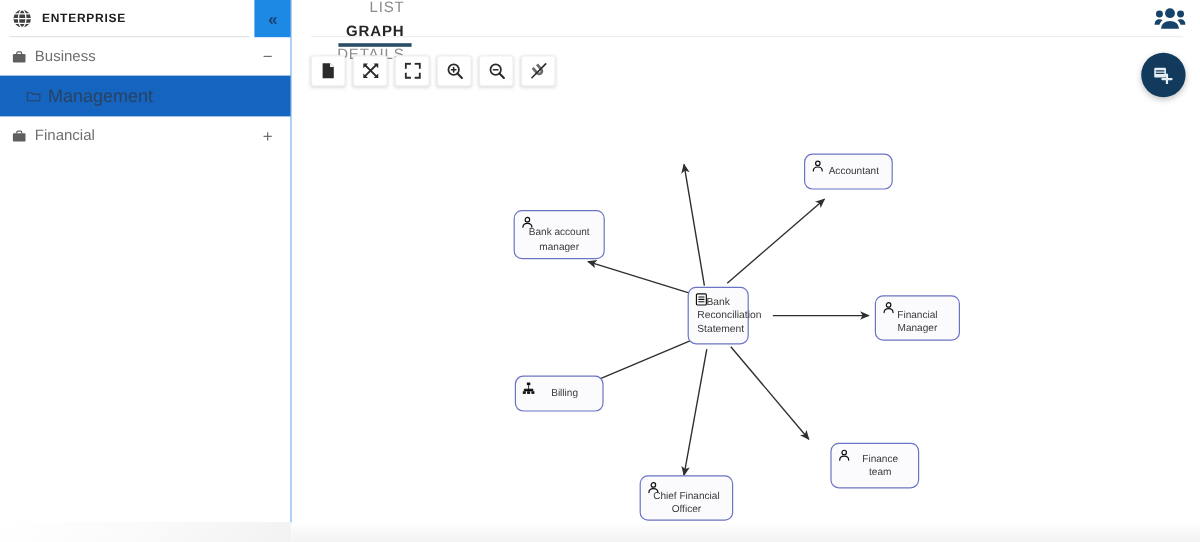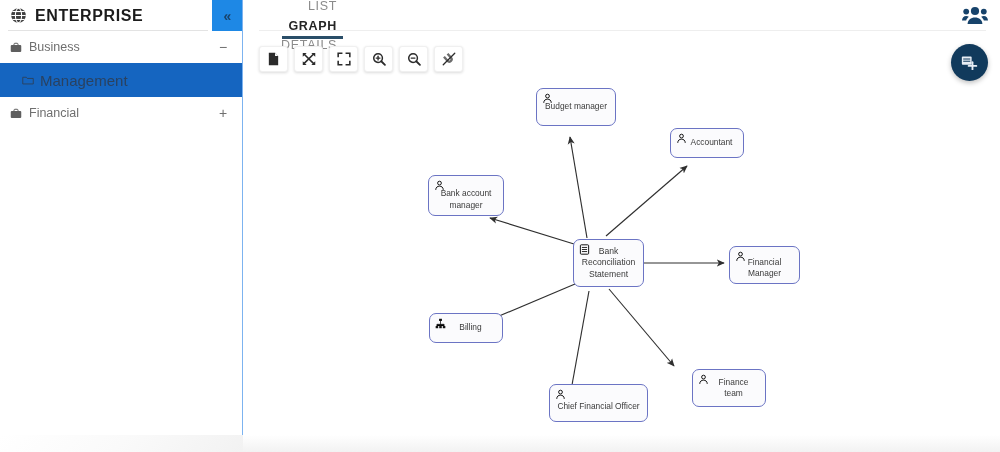--- a/index.html
+++ b/index.html
@@ -50,21 +50,21 @@
     position: relative;
   }
   .brand-globe {
     width: 17px;
     height: 17px;
     margin-right: 8px;
     flex: 0 0 auto;
     display: block;
   }
   .brand-text {
-    font-size: 16px;
+    font-size: 10px;
     font-weight: bold;
     letter-spacing: 0.6px;
     color: #1c1c1c;
     line-height: 1;
   }
   .collapse-btn {
     position: absolute;
     right: 0;
     top: 0;
     width: 31px;
@@ -480,39 +480,32 @@
           <line x1="344" y1="207" x2="327" y2="106"></line>
           <line x1="363" y1="205" x2="444" y2="135"></line>
           <line x1="331" y1="213" x2="247" y2="187"></line>
           <line x1="401" y1="232" x2="481" y2="232"></line>
           <line x1="332" y1="253" x2="249" y2="288"></line>
           <line x1="366" y1="258" x2="431" y2="335"></line>
           <line x1="346" y1="260" x2="327" y2="365"></line>
         </g>
       </svg>
 
-      <div class="node central" style="left:330px; top:208px; width:71px; height:48px;">
+      <div class="node central" style="left:330px; top:208px; width:51px; height:48px;">
         <svg class="node-icon" viewBox="0 0 20 20">
           <rect x="2.5" y="1.5" width="15" height="17" rx="1.6" fill="none" stroke="#111" stroke-width="1.8"></rect>
           <g stroke="#111" stroke-width="1.6" stroke-linecap="round">
             <path d="M6 6.3h8"></path>
               <path d="M6 10h8"></path>
               <path d="M6 13.7h8"></path>
           </g>
         </svg>
         <span class="node-label">Bank Reconciliation Statement</span>
       </div>
 
-      <div class="node" style="left:293px; top:57px; width:80px; height:38px;">
-        <svg class="node-icon" viewBox="0 0 20 20">
-          <circle cx="10" cy="5.6" r="3.4" fill="none" stroke="#111" stroke-width="1.8"></circle>
-          <path d="M3.2 17.2c0-3.9 3.1-6 6.8-6s6.8 2.1 6.8 6" fill="none" stroke="#111" stroke-width="1.8" stroke-linecap="round"></path>
-        </svg>
-        <span class="node-label">Budget manager</span>
-      </div>
 
       <div class="node" style="left:427px; top:97px; width:74px; height:30px;">
         <svg class="node-icon" viewBox="0 0 20 20">
           <circle cx="10" cy="5.6" r="3.4" fill="none" stroke="#111" stroke-width="1.8"></circle>
           <path d="M3.2 17.2c0-3.9 3.1-6 6.8-6s6.8 2.1 6.8 6" fill="none" stroke="#111" stroke-width="1.8" stroke-linecap="round"></path>
         </svg>
         <span class="node-label" style="padding-left:12px;">Accountant</span>
       </div>
 
       <div class="node" style="left:185px; top:144px; width:76px; height:41px;">
@@ -547,21 +540,21 @@
       </div>
 
       <div class="node" style="left:425px; top:338px; width:74px; height:38px;margin-left:24px;">
         <svg class="node-icon" viewBox="0 0 20 20">
           <circle cx="10" cy="5.6" r="3.4" fill="none" stroke="#111" stroke-width="1.8"></circle>
           <path d="M3.2 17.2c0-3.9 3.1-6 6.8-6s6.8 2.1 6.8 6" fill="none" stroke="#111" stroke-width="1.8" stroke-linecap="round"></path>
         </svg>
         <span class="node-label" style="padding-left:12px;">Finance team</span>
       </div>
 
-      <div class="node" style="left:290px; top:353px; width:99px; height:38px;margin-left:16px;">
+      <div class="node" style="left:290px; top:365px; width:78px; height:38px;">
         <svg class="node-icon" viewBox="0 0 20 20">
           <circle cx="10" cy="5.6" r="3.4" fill="none" stroke="#111" stroke-width="1.8"></circle>
           <path d="M3.2 17.2c0-3.9 3.1-6 6.8-6s6.8 2.1 6.8 6" fill="none" stroke="#111" stroke-width="1.8" stroke-linecap="round"></path>
         </svg>
         <span class="node-label" style="padding-top:8px;">Chief Financial Officer</span>
       </div>
 
     </div>
 
     <div class="bottom-fade"></div>

